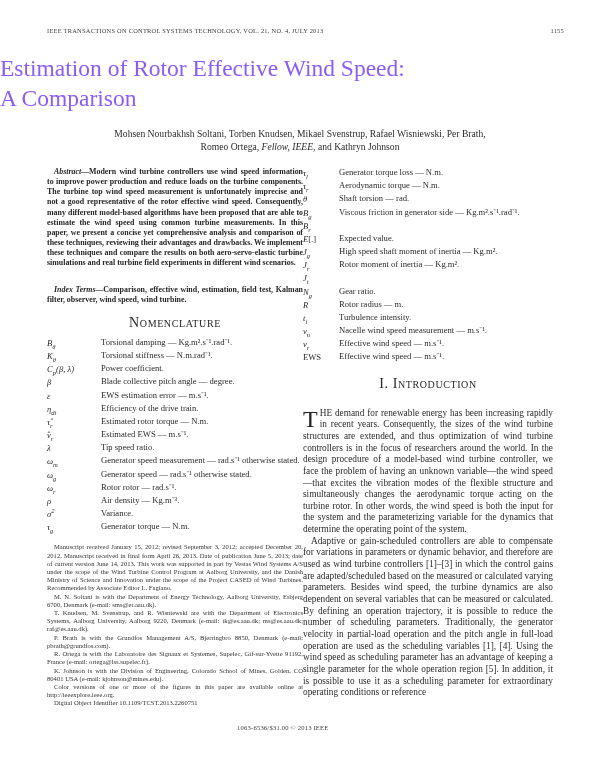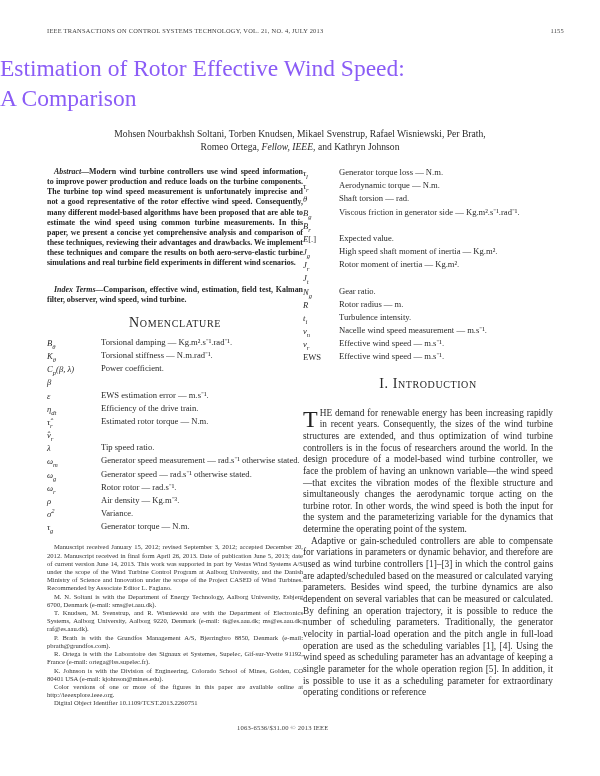--- a/index.html
+++ b/index.html
@@ -109,39 +109,41 @@
             <span class="desc">Torsional stiffness — N.m.rad⁻¹.</span>
           </div>
 
           <div class="nomrow">
             <span class="sym"><span>C</span><sub>p</sub><span>(β, λ)</span><sup></sup><span class="rom"></span></span>
             <span class="desc">Power coefficient.</span>
           </div>
 
           <div class="nomrow">
             <span class="sym"><span>β</span><sub></sub><span></span><sup></sup><span class="rom"></span></span>
+            <span class="desc">Blade collective pitch angle — degree.</span>
           </div>
 
           <div class="nomrow">
             <span class="sym"><span>ε</span><sub></sub><span></span><sup></sup><span class="rom"></span></span>
             <span class="desc">EWS estimation error — m.s⁻¹.</span>
           </div>
 
           <div class="nomrow">
             <span class="sym"><span>η</span><sub>dt</sub><span></span><sup></sup><span class="rom"></span></span>
             <span class="desc">Efficiency of the drive train.</span>
           </div>
 
           <div class="nomrow">
             <span class="sym"><span>τ̂</span><sub>r</sub><span></span><sup></sup><span class="rom"></span></span>
             <span class="desc">Estimated rotor torque — N.m.</span>
           </div>
 
           <div class="nomrow">
             <span class="sym"><span>v̂</span><sub>r</sub><span></span><sup></sup><span class="rom"></span></span>
+            <span class="desc">Estimated EWS — m.s⁻¹.</span>
           </div>
 
           <div class="nomrow">
             <span class="sym"><span>λ</span><sub></sub><span></span><sup></sup><span class="rom"></span></span>
             <span class="desc">Tip speed ratio.</span>
           </div>
 
           <div class="nomrow">
             <span class="sym"><span>ω</span><sub>m</sub><span></span><sup></sup><span class="rom"></span></span>
             <span class="desc">Generator speed measurement — rad.s⁻¹ otherwise stated.</span>

